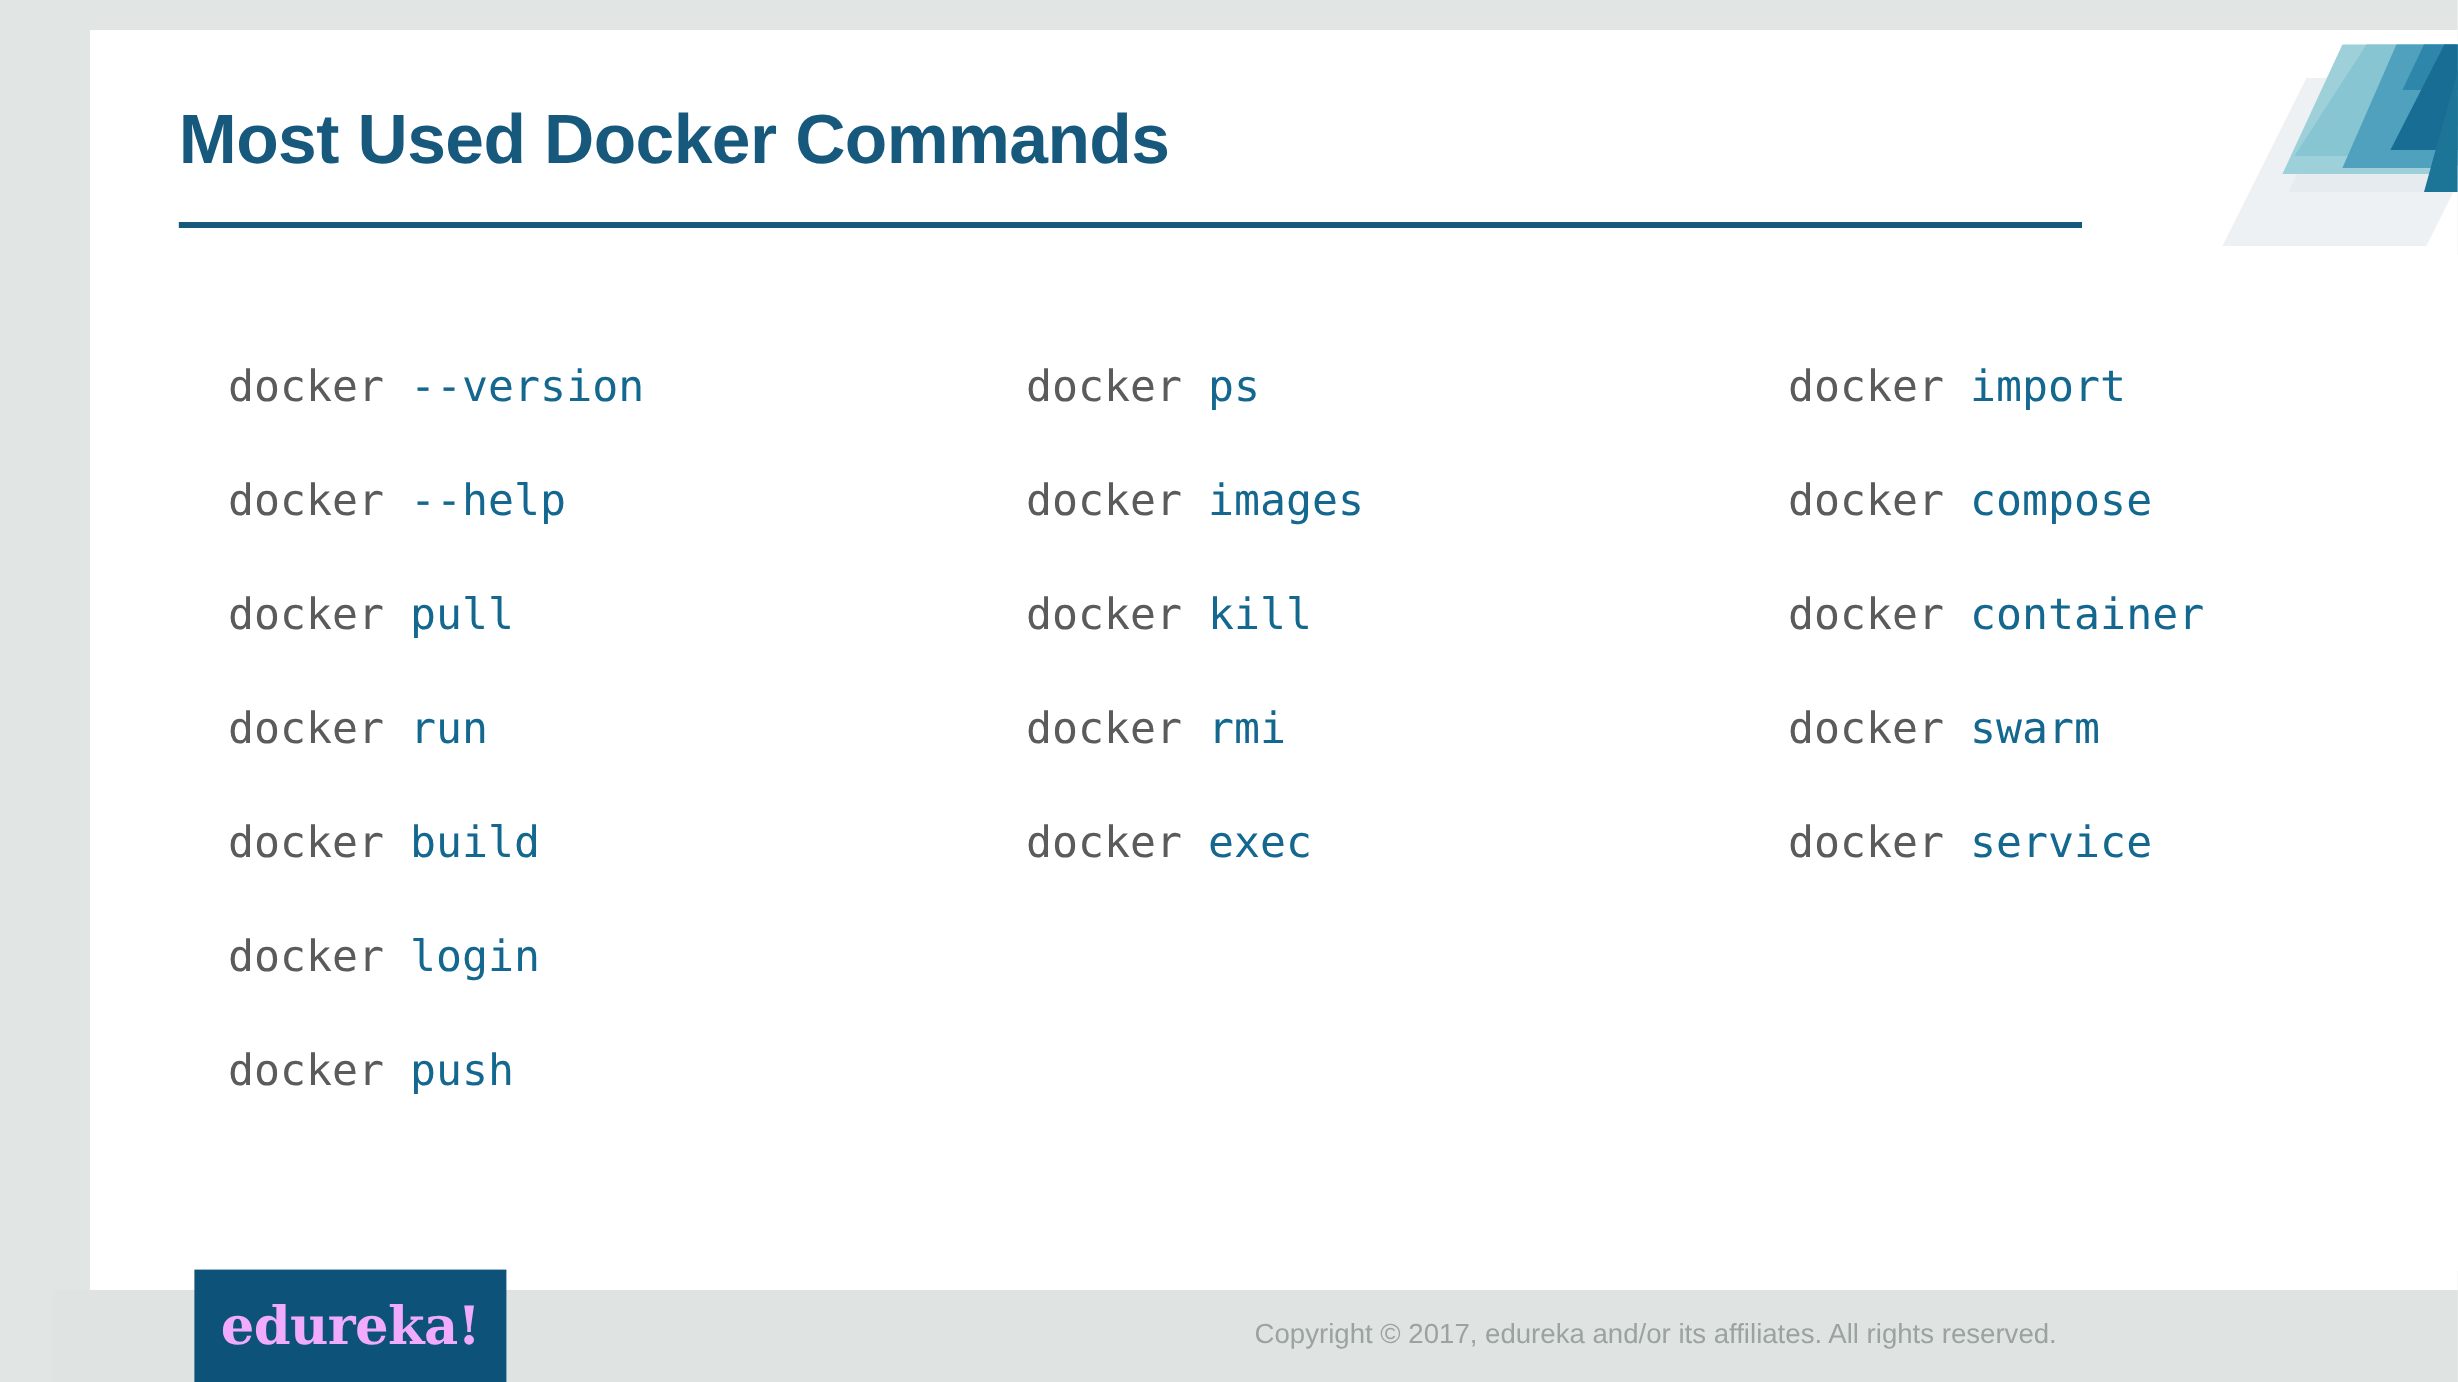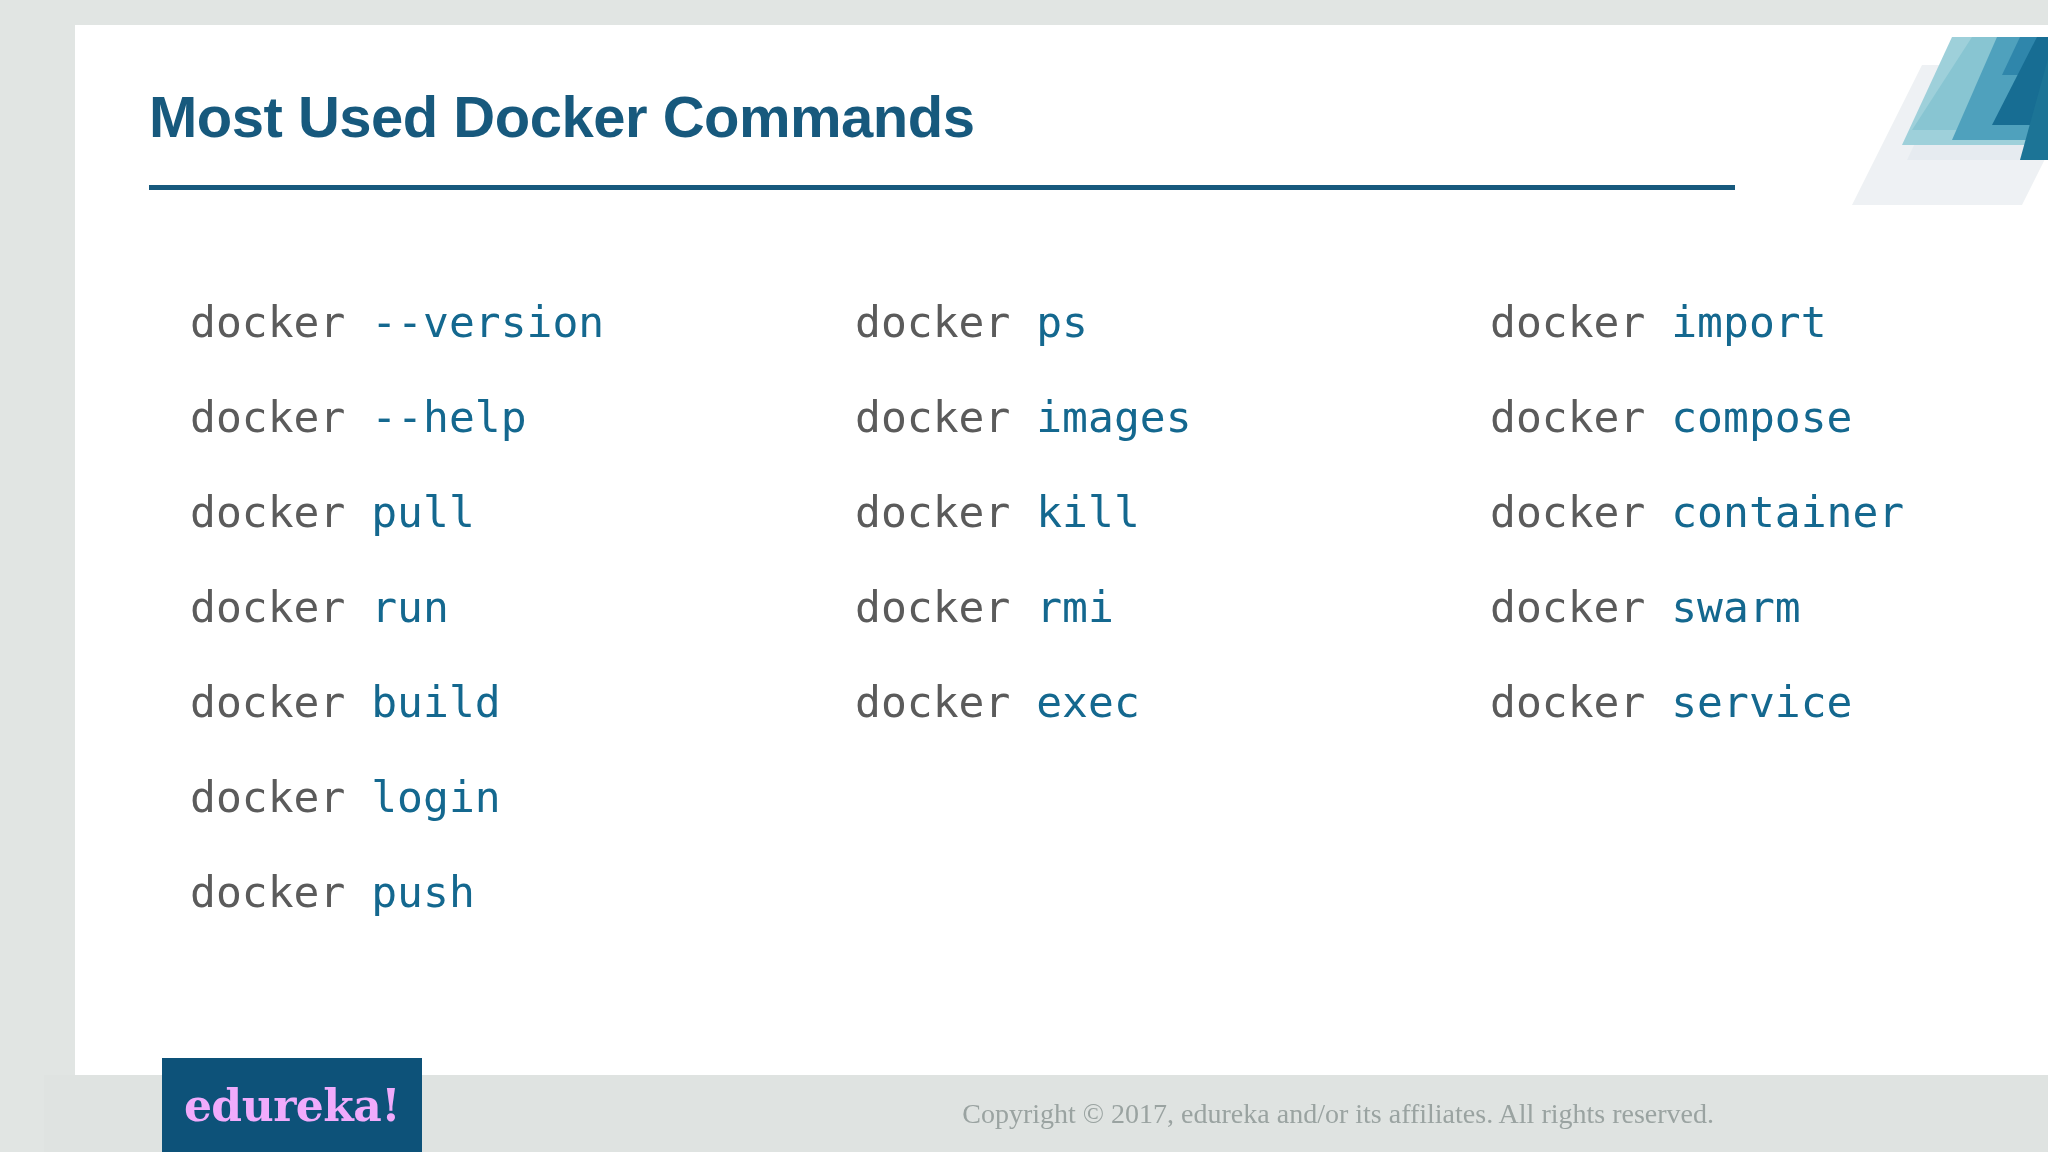--- a/index.html
+++ b/index.html
@@ -80,21 +80,21 @@
   }
   .col-1 { width: 605px; padding-left: 115px; }
   .col-2 { width: 605px; padding-left: 175px; }
   .col-3 { width: 700px; padding-left: 205px; }
 
   .cmd-row {
     height: 95px;
     line-height: 95px;
     white-space: nowrap;
     font-family: "DejaVu Sans Mono", "Liberation Mono", monospace;
-    font-size: 43px;
+    font-size: 36px;
   }
   .cmd-base {
     color: #5b5b5b;
   }
   .cmd-sub {
     color: #14688f;
   }
 
   
   #footer {
@@ -120,23 +120,23 @@
     color: #f0abfc;
     font-family: "DejaVu Serif", "Liberation Serif", serif;
     font-weight: bold;
     font-size: 44px;
     letter-spacing: -0.5px;
   }
   #copyright {
     position: absolute;
     right: 26px;
     top: 1098px;
-    font-size: 28px;
+    font-size: 23px;
     color: #9aa3a1;
-    font-family: Liberation Serif, serif;
+    font-family: Liberation Sans, sans-serif;
     white-space: nowrap;
   }
 </style>
 </head>
 <body>
 
 <div id="slide">
 
   <div id="card">
 

